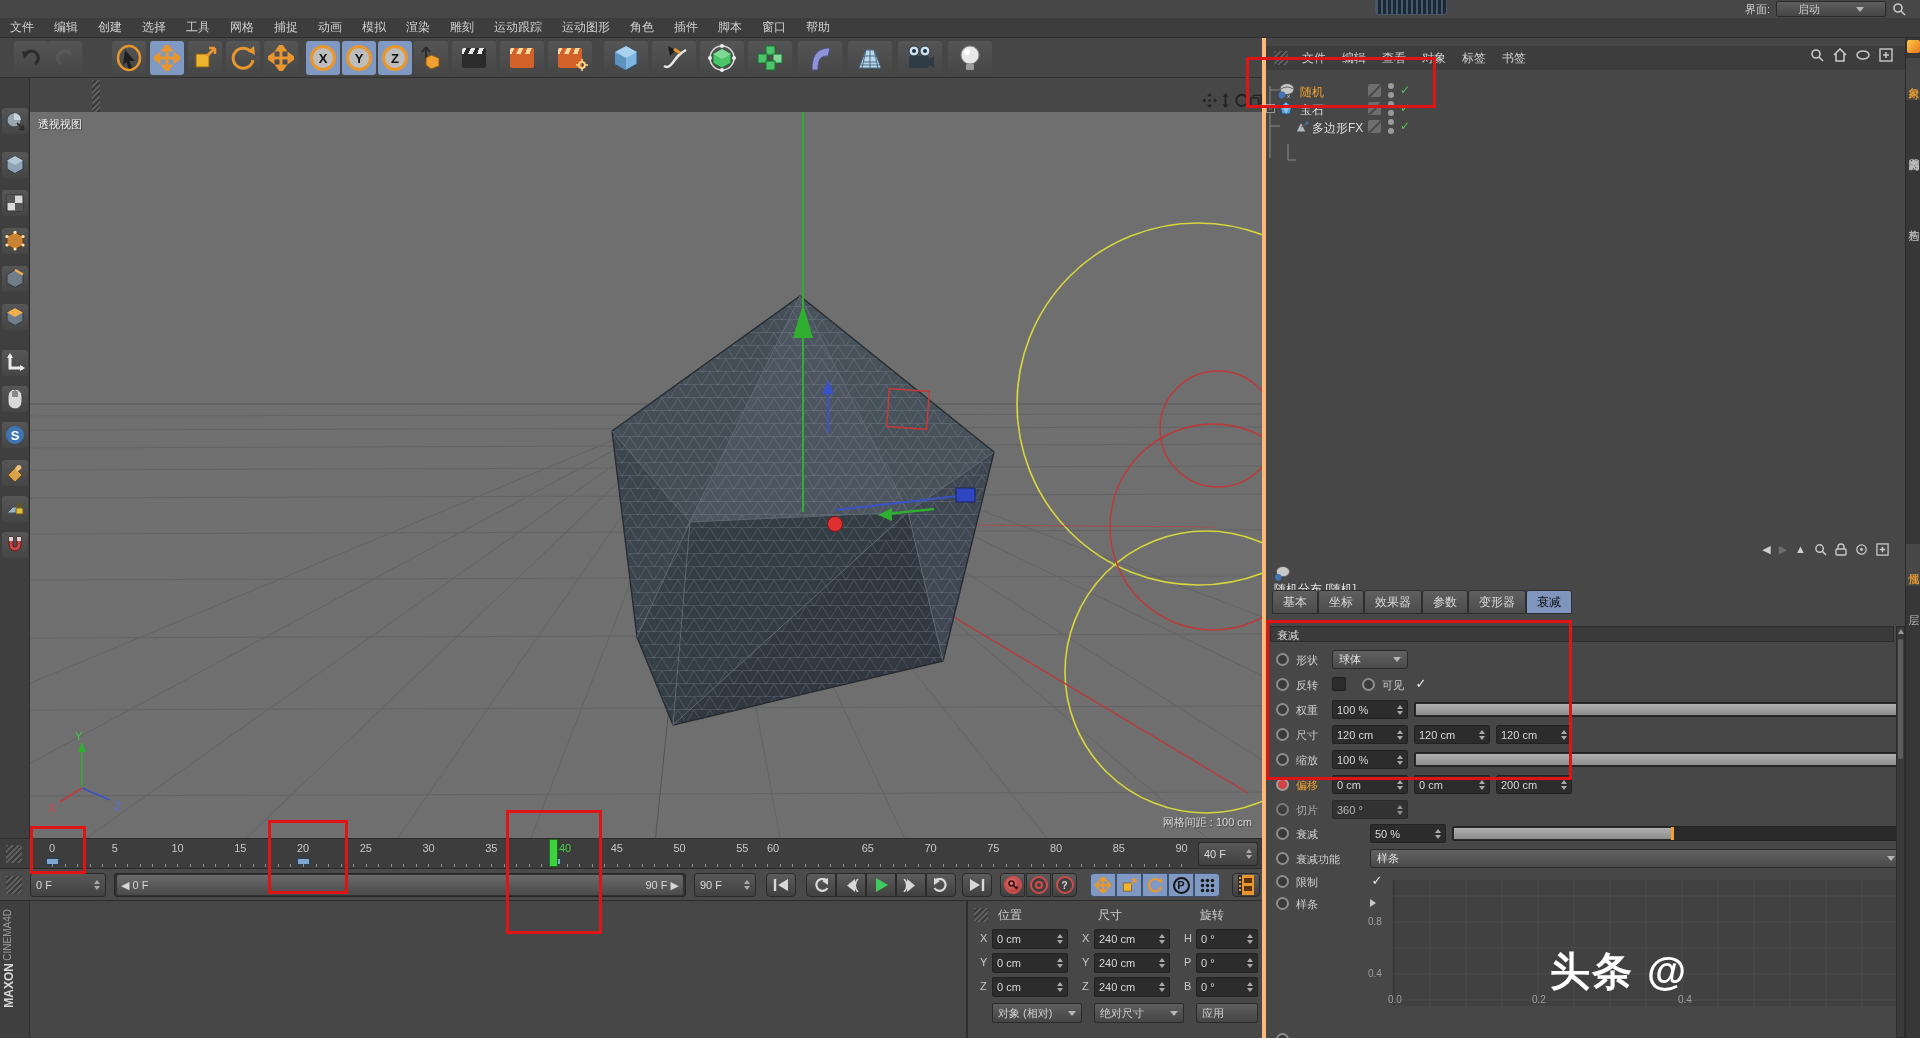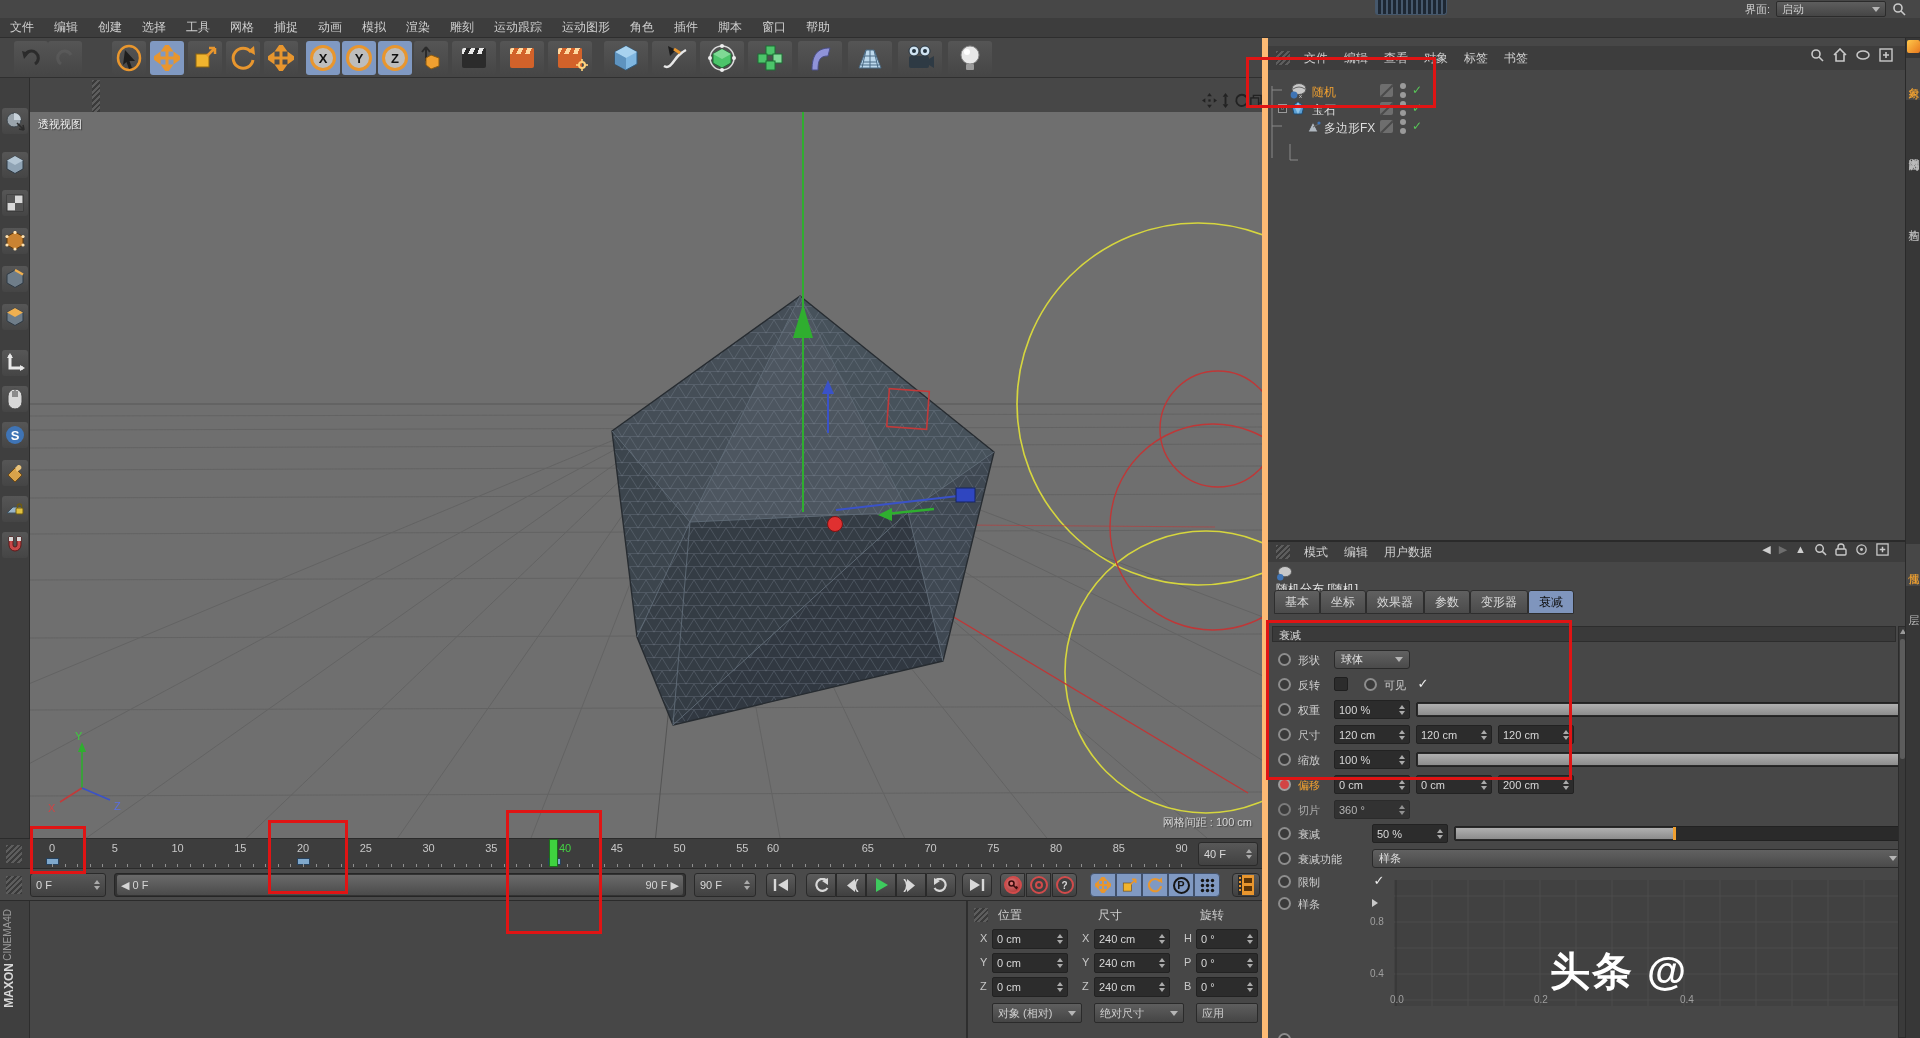--- a/index.html
+++ b/index.html
@@ -9,21 +9,21 @@
   
   #titlebar{left:0;top:0;width:1920px;height:18px;background:linear-gradient(#d9e7f3,#b4cce0 45%,#9cb9d2);color:#1b1b1b;display:flex;align-items:center;font-size:12px;}
   #appicon{width:12px;height:12px;border-radius:50%;background:radial-gradient(circle at 35% 30%,#9ec6ef,#2c5f9e 70%,#123a6b);margin:0 6px 0 5px;}
   .winbtn{width:29px;height:16px;border:1px solid #5a6c7e;border-top:none;border-radius:0 0 4px 4px;background:linear-gradient(#fdfeff,#cfd9e2 45%,#aebdcb);color:#333;text-align:center;line-height:14px;font-size:9px;}
   .winbtn.close{width:45px;background:linear-gradient(#f2a39a,#d25546 45%,#b03123);color:#fff;}
   #titlewidget{left:1375px;top:0;width:72px;height:15px;background:#1d2733;border:1px solid #45576b;border-top:none;border-radius:0 0 3px 3px;background-image:repeating-linear-gradient(90deg,#46586c 0 2px,#1d2733 2px 5px);}
   
   #menubar{left:0;top:18px;width:1920px;height:20px;background:#3d3d3d;border-bottom:1px solid #2e2e2e;display:flex;align-items:center;}
   #menubar .mi{padding:0 10px;color:#cfcfcf;font-size:12px;}
   #iface{position:absolute;right:14px;top:1px;display:flex;align-items:center;gap:6px;}
-  #iface .combo{width:110px;height:16px;background:linear-gradient(#5e5e5e,#454545);border:1px solid #2b2b2b;border-radius:2px;padding:0 5px;display:flex;align-items:center;justify-content:space-between;font-size:11px;}
+  #iface .combo{width:110px;height:16px;background:linear-gradient(#5e5e5e,#454545);border:1px solid #2b2b2b;border-radius:2px;padding:0 21px;display:flex;align-items:center;justify-content:space-between;font-size:11px;}
   .dna{width:0;height:0;border-left:4px solid transparent;border-right:4px solid transparent;border-top:5px solid #b5b5b5;}
   
   #toolbar{left:0;top:38px;width:1262px;height:40px;background:#464646;border-bottom:1px solid #303030;}
   .tcell{position:absolute;top:3px;width:34px;height:34px;border-radius:3px;background:linear-gradient(#555,#464646);display:flex;align-items:center;justify-content:center;}
   .tcell.blue{background:#8099c2;}
   .tcell.wide{width:44px;}
   .grip{background-image:repeating-linear-gradient(135deg,#5d5d5d 0 2px,#3a3a3a 2px 4px);}
   .axbtn{width:26px;height:26px;border-radius:50%;border:3px solid #e8962e;background:#bdbdbd;color:#111;font-weight:bold;font-size:13px;display:flex;align-items:center;justify-content:center;}
   .clap{width:24px;height:20px;background:#2b2b2b;border-radius:2px;position:relative;overflow:hidden;}
   .clap::before{content:"";position:absolute;left:0;top:0;width:100%;height:6px;background:repeating-linear-gradient(115deg,#e9e9e9 0 4px,#2b2b2b 4px 8px);}
@@ -64,25 +64,25 @@
   #matmenu{position:absolute;left:0;top:3px;width:100%;height:20px;background:#3d3d3d;border-bottom:1px solid #2c2c2c;display:flex;align-items:center;}
   #matmenu .mi{padding:0 10px;font-size:12px;}
   #maxon{left:0;top:901px;width:30px;height:137px;background:#3f3f3f;border-right:1px solid #2d2d2d;}
   #maxon div{writing-mode:vertical-rl;transform:rotate(180deg);position:absolute;left:2px;}
   #coordmgr{left:966px;top:901px;width:296px;height:137px;background:#474747;border-left:2px solid #2e2e2e;}
   .chead{position:absolute;top:6px;font-size:12px;color:#cfcfcf;}
   .cfield{position:absolute;height:20px;background:#2c2c2c;border:1px solid #222;border-radius:2px;display:flex;align-items:center;justify-content:space-between;padding:0 4px;color:#d8d8d8;}
   .clab{position:absolute;font-size:11px;color:#c8c8c8;}
   .ccombo{position:absolute;height:20px;background:linear-gradient(#5e5e5e,#454545);border:1px solid #2a2a2a;border-radius:2px;display:flex;align-items:center;justify-content:space-between;padding:0 5px;}
   
-  #rpanel{left:1262px;top:38px;width:643px;height:1000px;background:#474747;border-left:6px solid #fdba74;}
+  #rpanel{left:1262px;top:38px;width:643px;height:1000px;background:#474747;border-left:4px solid #fdba74;}
   #ommenu{position:absolute;left:0;top:8px;width:100%;height:24px;background:#3d3d3d;display:flex;align-items:center;}
   #ommenu .mi{padding:0 8px;font-size:12px;}
   .omicons{position:absolute;top:10px;right:12px;display:flex;gap:9px;color:#cfcfcf;font-size:13px;}
-  .treerow{position:absolute;left:10px;width:100%;height:18px;}
+  .treerow{position:absolute;left:0;width:100%;height:18px;}
   .tname{position:absolute;top:2px;font-size:12px;color:#dedede;}
   .tname.sel{color:#f0a030;}
   .vchip{position:absolute;width:13px;height:13px;top:2px;background:#6e6e6e;border-radius:2px;overflow:hidden;}
   .vchip::after{content:"";position:absolute;left:-2px;top:5px;width:20px;height:2px;background:#4a4a4a;transform:rotate(-45deg);}
   .vdots{position:absolute;top:1px;width:6px;height:15px;display:flex;flex-direction:column;justify-content:space-between;}
   .vdots i{width:6px;height:6px;border-radius:50%;background:#9a9a9a;}
   .gcheck{position:absolute;top:1px;color:#58c858;font-size:12px;font-weight:bold;}
   #ammenu{position:absolute;left:0;top:502px;width:100%;height:22px;background:#3d3d3d;display:flex;align-items:center;border-top:2px solid #2a2a2a;}
   #ammenu .mi{padding:0 8px;font-size:12px;}
   .amicons{position:absolute;top:505px;right:16px;display:flex;gap:8px;color:#cfcfcf;}
@@ -841,24 +841,20 @@
         </svg>
       <span class="tname" style="left:46px;">多边形FX</span>
       <span class="vchip" style="left:102px;"></span>
       <span class="vdots" style="left:122px;">
           <i></i>
           <i></i>
         </span>
       <span class="gcheck" style="left:134px;">✓</span>
     </div>
 
-    <div id="ammenu">
-      <span class="grip" style="width:14px;height:14px;margin:0 6px 0 8px;"></span>
-      <span><span class="mi">模式</span><span class="mi">编辑</span><span class="mi">用户数据</span></span>
-    </div>
     <div class="amicons">
       <span style="font-size:11px;">◀</span>
       <span style="font-size:11px;color:#6e6e6e;">▶</span>
       <span style="font-size:11px;">▲</span>
       <svg width="13" height="13" viewBox="0 0 14 14">
           <circle cx="6" cy="6" r="4" fill="none" stroke="#c9c9c9" stroke-width="1.6"></circle>
           <line x1="9" y1="9" x2="13" y2="13" stroke="#c9c9c9" stroke-width="1.6"></line>
         </svg>
       <svg width="12" height="13" viewBox="0 0 12 13">
           <rect x="1" y="6" width="10" height="6" rx="1" fill="none" stroke="#c9c9c9" stroke-width="1.4"></rect>

